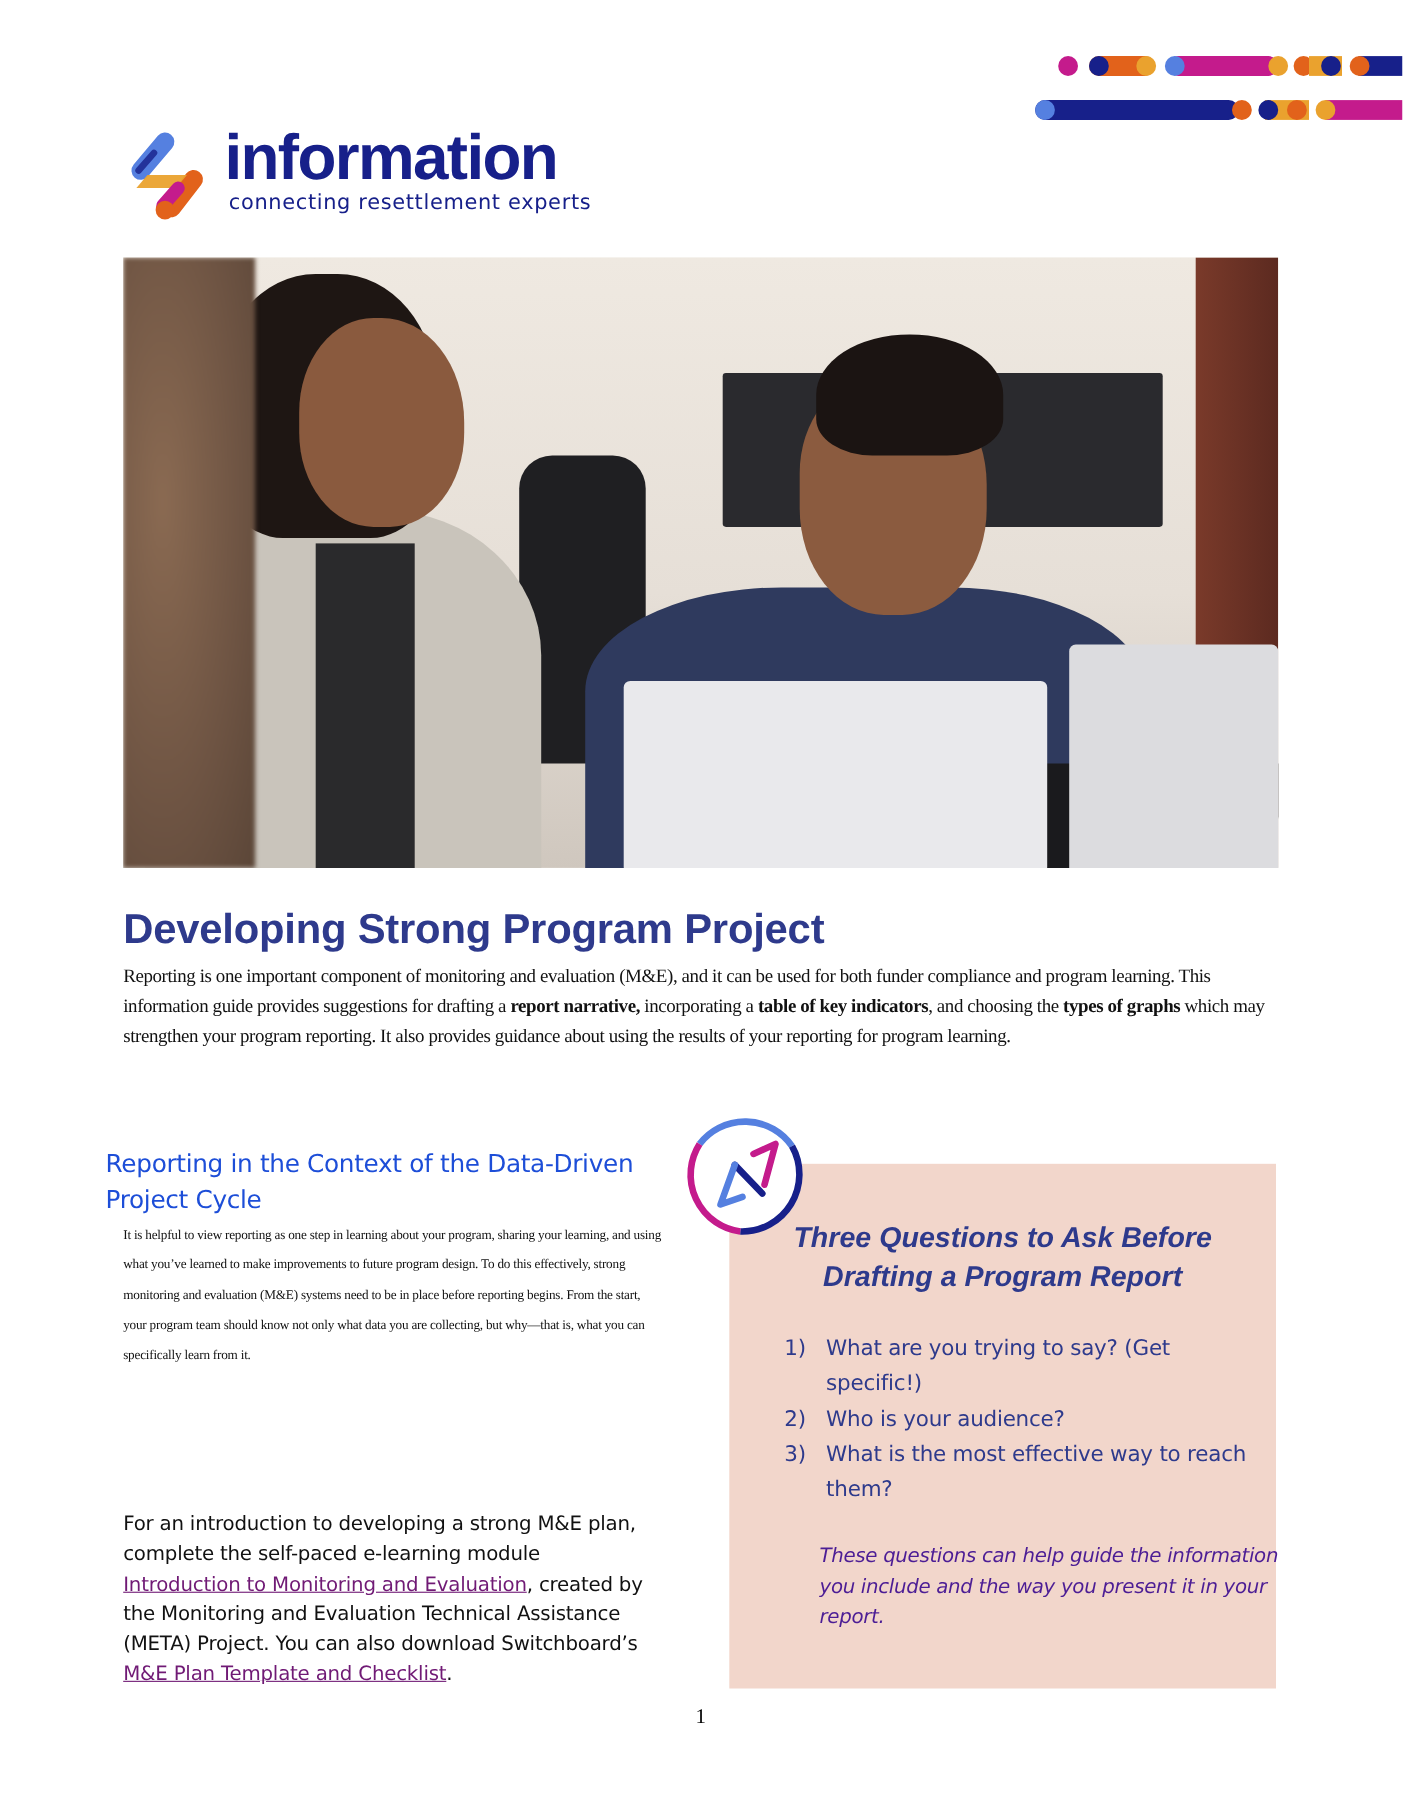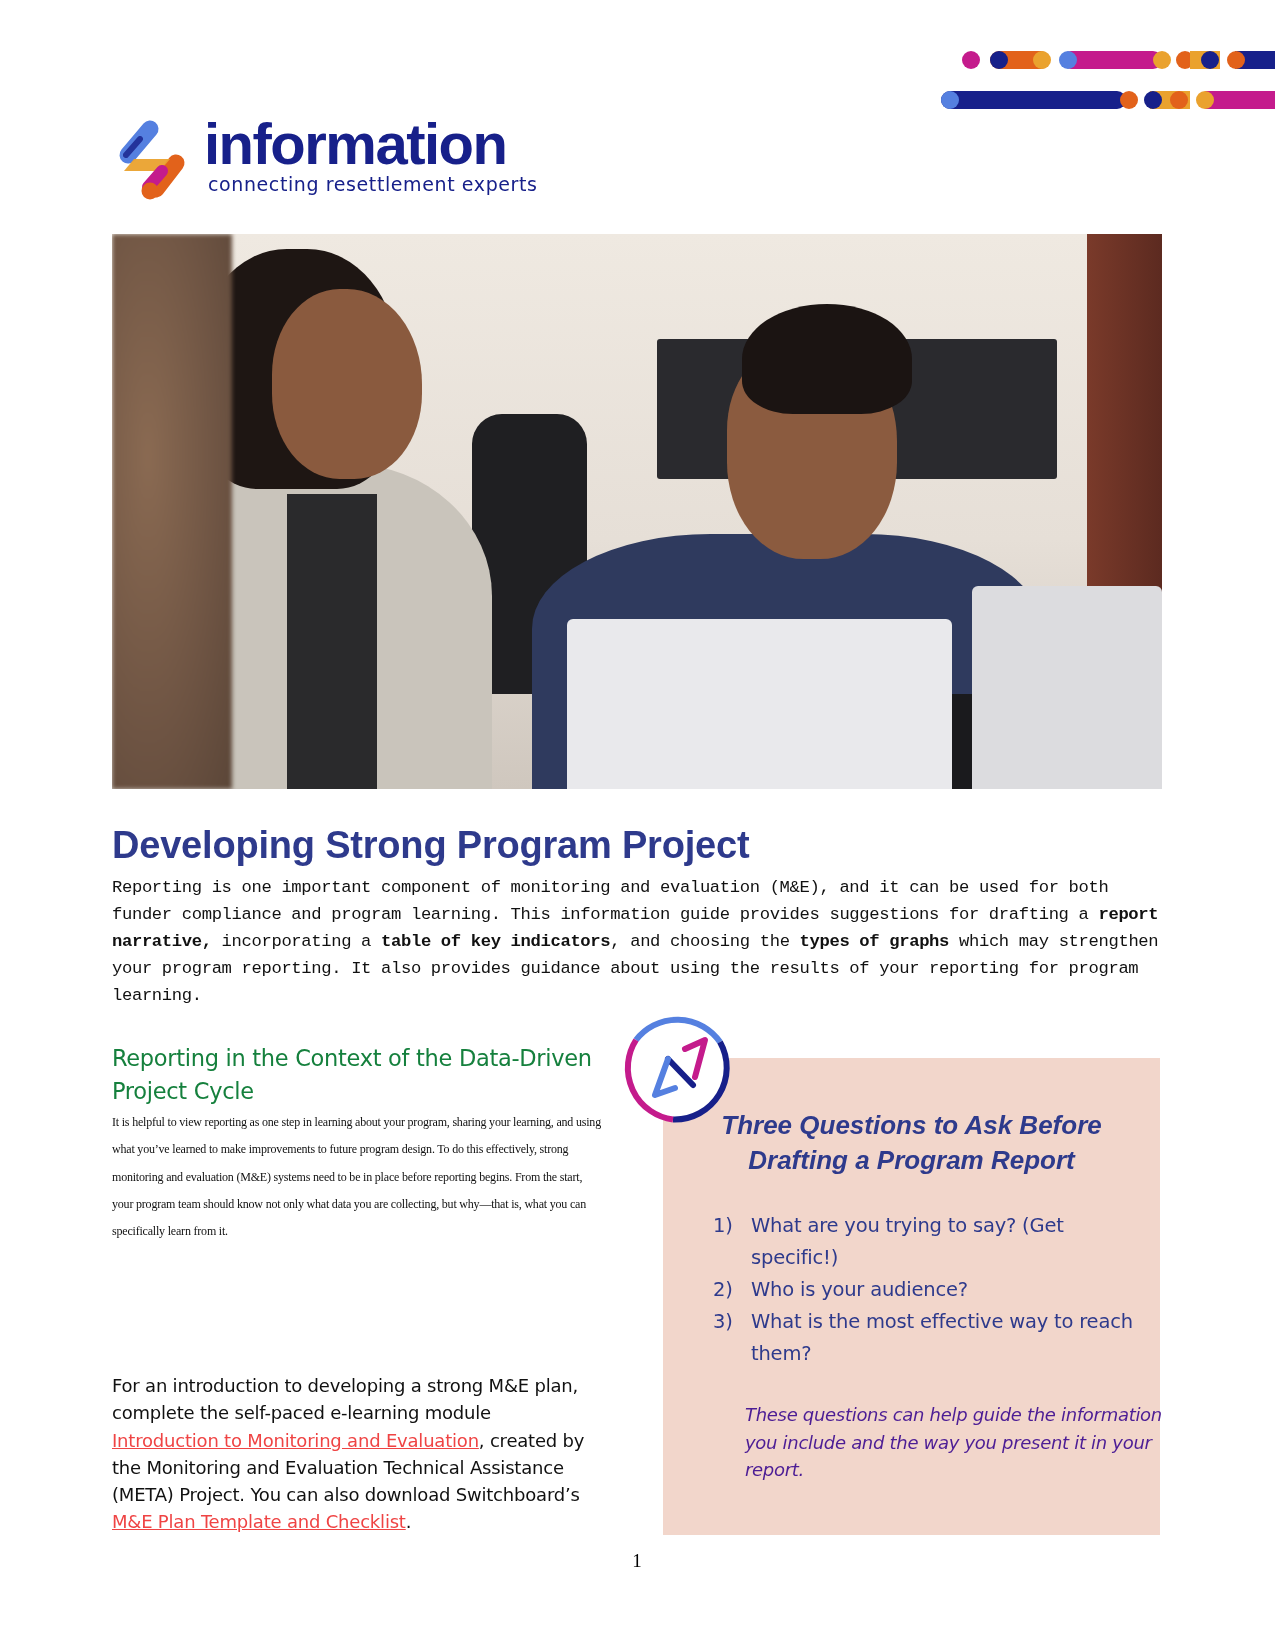--- a/index.html
+++ b/index.html
@@ -33,32 +33,32 @@
   .photo .man-hair { position:absolute; left:630px; top:70px; width:170px; height:110px; background:#1b1412; border-radius:50% 50% 30% 30%; }
   .photo .man-face { position:absolute; left:615px; top:110px; width:170px; height:215px; background:#8b5b3f; border-radius:40% 45% 45% 45%; }
   .photo .man-body { position:absolute; left:420px; top:300px; width:510px; height:270px; background:#2f3a5e; border-radius:35% 35% 0 0; }
   .photo .laptop1 { position:absolute; left:455px; top:385px; width:385px; height:175px; background:#e9e9ec; border-radius:6px; }
   .photo .laptop2 { position:absolute; left:860px; top:352px; width:190px; height:210px; background:#dcdcdf; border-radius:6px; }
   .photo .desk { position:absolute; left:700px; top:460px; width:350px; height:100px; background:#1a1a1d; transform:skewX(-20deg); }
 
   
   .title { left:112px; top:822px; font-family:"Liberation Sans", sans-serif; font-weight:bold;
            font-size:38px; color:#2E3A8C; line-height:46px; letter-spacing:-0.2px; }
-  .intro { left:112px; top:874px; width:1060px; font-family:Liberation Mono, monospace;
+  .intro { left:112px; top:874px; width:1060px; font-family:Liberation Serif, serif;
            font-size:17.2px; line-height:27px; color:#111; letter-spacing:-0.35px; }
   .intro b { font-weight:bold; }
 
   
-  .lc-heading { left:112px; top:1042px; width:480px; font-family:"DejaVu Sans", sans-serif;
-                font-size:22.5px; line-height:33px; color:#15803d; letter-spacing:-0.3px; }
+  .lc-heading { left:96px; top:1042px; width:480px; font-family:"DejaVu Sans", sans-serif;
+                font-size:22.5px; line-height:33px; color:#1d4ed8; letter-spacing:-0.3px; }
   .lc-p1 { left:112px; top:1109px; width:490px; font-family:Liberation Serif, serif;
            font-size:12px; line-height:27.3px; color:#111; letter-spacing:-0.2px; }
   .lc-p2 { left:112px; top:1372px; width:490px; font-family:"DejaVu Sans", sans-serif;
            font-size:18px; line-height:27.3px; color:#111; letter-spacing:-0.2px; }
-  .link { color:#ef4444; text-decoration:underline; cursor:pointer; }
+  .link { color:#701a75; text-decoration:underline; cursor:pointer; }
 
   
   .callout { left:663px; top:1058px; width:497px; height:477px; background:#F2D6CB; }
   .callout-title { position:absolute; left:0; top:50px; width:497px; text-align:center;
                    font-family:"Liberation Sans", sans-serif; font-weight:bold; font-size:26px;
                    line-height:35px; color:#2E3A8C;font-style:italic; }
   .q-list { position:absolute; left:50px; top:152px; width:430px; margin:0; padding:0; list-style:none;
             font-family:"DejaVu Sans", sans-serif; font-size:19.5px; line-height:32px; color:#2E3A8C; letter-spacing:-0.2px; }
   .q-list li { display:flex; }
   .q-num { width:38px; flex:0 0 38px; }

